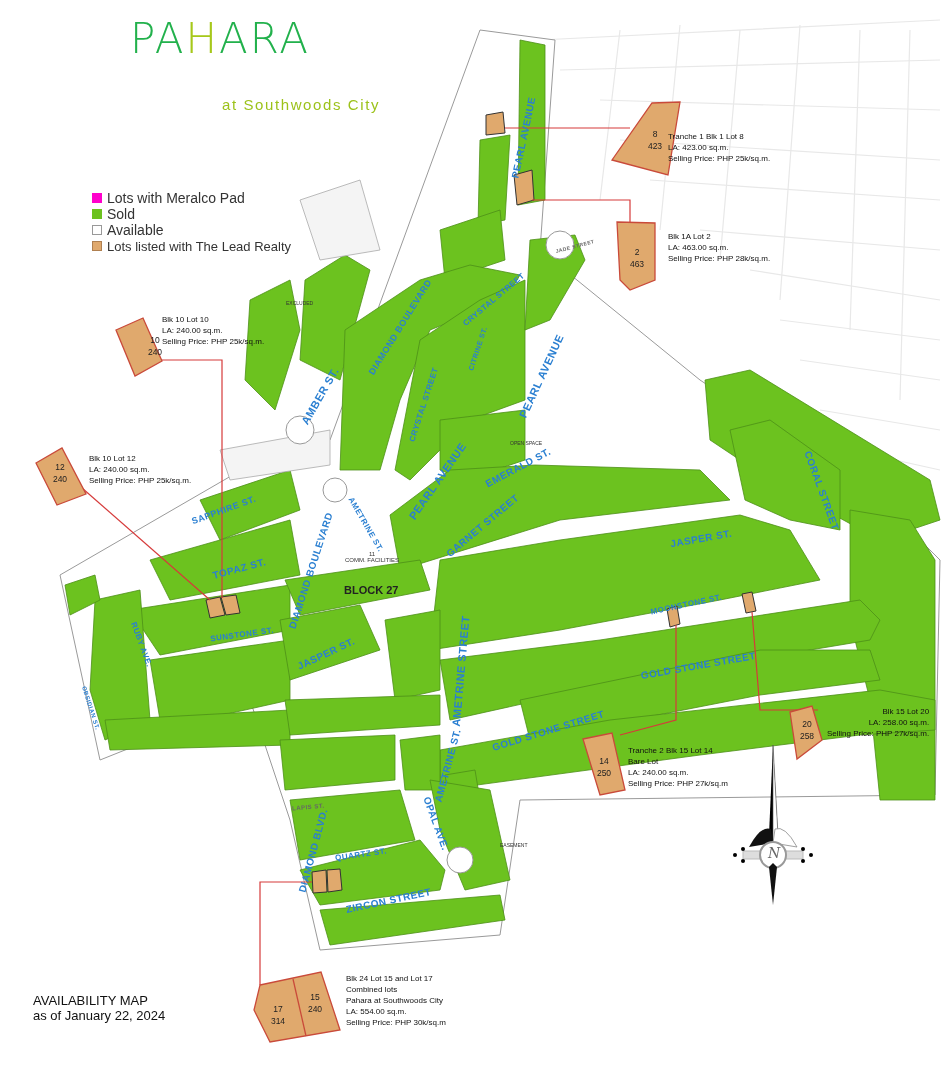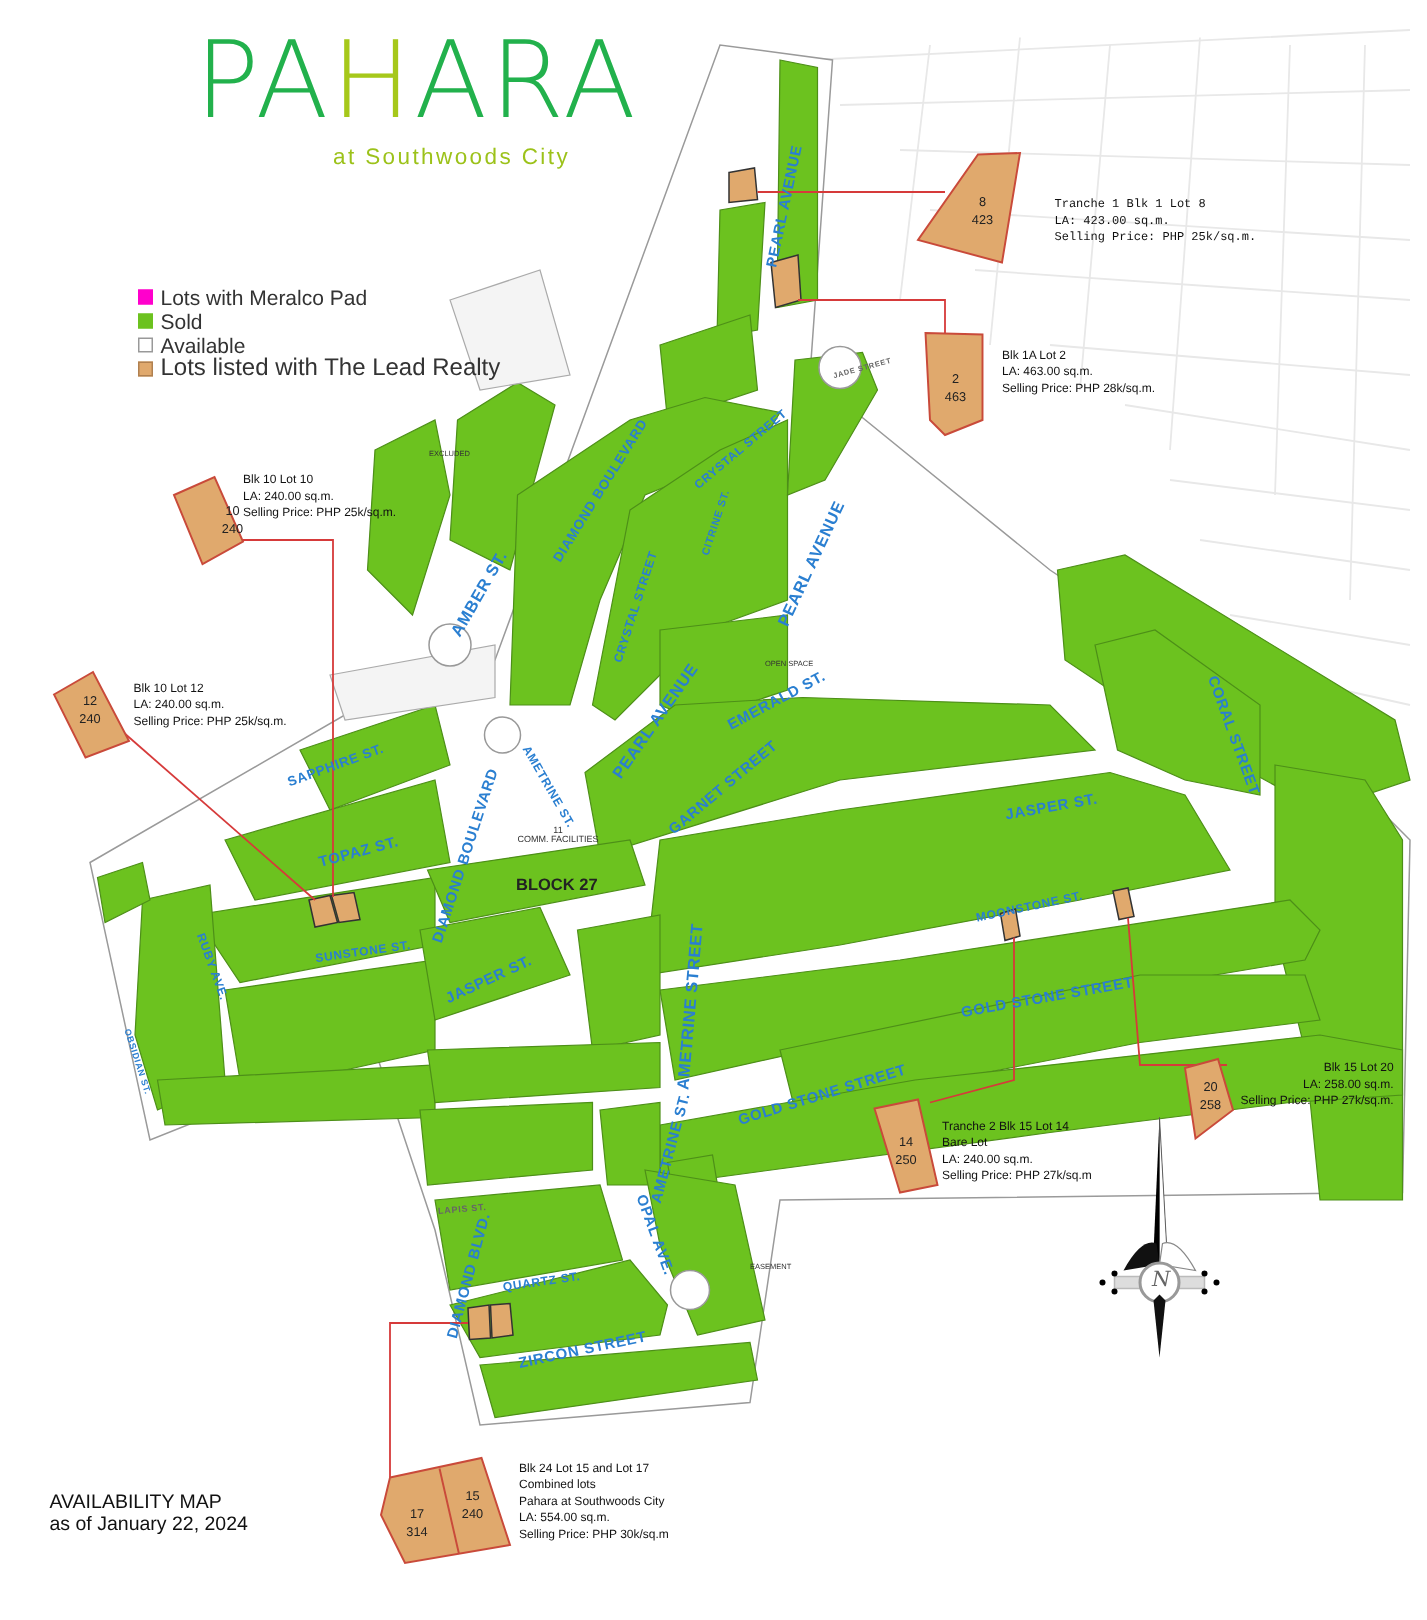--- a/index.html
+++ b/index.html
@@ -1,26 +1,26 @@
 <!DOCTYPE html>
 <html><head>
 <meta charset="utf-8">
 <style>
   html,body{margin:0;padding:0;background:#fff;}
   body{width:951px;height:1080px;position:relative;overflow:hidden;font-family:"Liberation Sans",sans-serif;}
   .abs{position:absolute;}
   #map-svg{position:absolute;left:0;top:0;}
-  .logo-main{left:130px;top:18px;font-family:"DejaVu Sans",sans-serif;font-size:71px;letter-spacing:2px;color:#22b14c;font-weight:300;line-height:1;}
+  .logo-main{left:130px;top:18px;font-family:"DejaVu Sans",sans-serif;font-size:42px;letter-spacing:2px;color:#22b14c;font-weight:300;line-height:1;}
   .logo-main .hbar{color:#a6c81a;}
   .logo-sub{left:222px;top:96px;font-size:15px;letter-spacing:1.6px;color:#9cc21a;}
   .legend{left:92px;top:190px;}
   .legend-row{display:flex;align-items:center;height:16px;color:#333;}
   .legend-sw{width:10px;height:10px;margin-right:5px;border:1px solid #999;box-sizing:border-box;}
   .legend-row.big{font-size:14px;}
-  .legend-row.small{font-size:16px;}
+  .legend-row.small{font-size:13px;}
   .callout{font-size:8px;color:#111;line-height:11px;white-space:nowrap;}
   .lotnum{font-size:8.5px;color:#222;text-align:center;line-height:12px;}
   .street{font-size:10px;color:#2a7fd1;font-weight:bold;white-space:nowrap;letter-spacing:.5px;}
   .blocklbl{font-size:11px;font-weight:bold;color:#222;padding-left:22px;}
   .footer-title{left:33px;top:993px;font-size:13px;color:#111;line-height:15px;}
   .compass-n{font-family:"DejaVu Serif",serif;font-style:italic;font-size:14px;color:#666;}
 </style>
 </head>
 <body>
 
@@ -169,21 +169,21 @@
   <div class="legend-row small">
     <span class="legend-sw" style="background:#e0a96d;border-color:#b08050"></span>
     <span>Lots listed with The Lead Realty</span>
   </div>
 </div>
 
 <div class="abs lotnum" style="left:640px;top:128px;width:30px;">
   <div>8</div>
   <div>423</div>
 </div>
-<div class="abs callout" style="left:703px;top:131px;font-family:Liberation Mono, monospace;">
+<div class="abs callout" style="left:668px;top:131px;">
   <div>Tranche 1 Blk 1 Lot 8</div>
   <div>LA: 423.00 sq.m.</div>
   <div>Selling Price: PHP 25k/sq.m.</div>
 </div>
 
 <div class="abs lotnum" style="left:622px;top:246px;width:30px;">
   <div>2</div>
   <div>463</div>
 </div>
 <div class="abs callout" style="left:668px;top:231px;">

